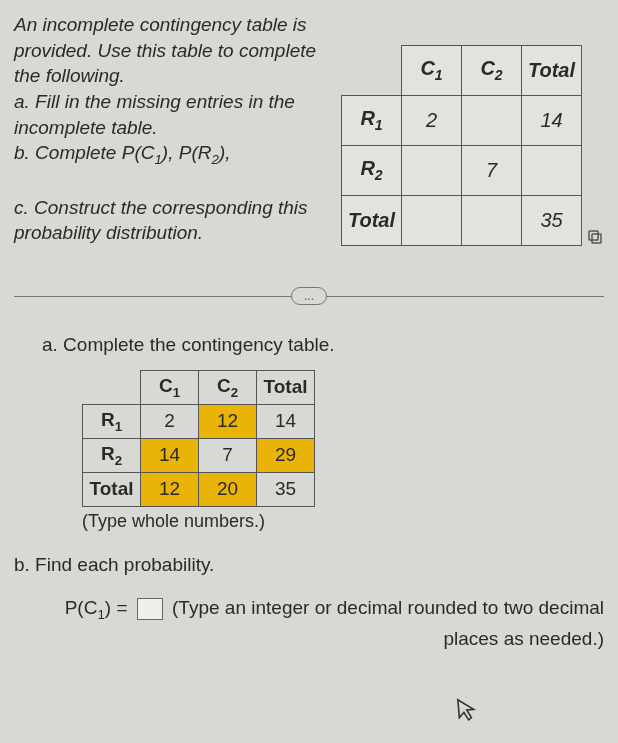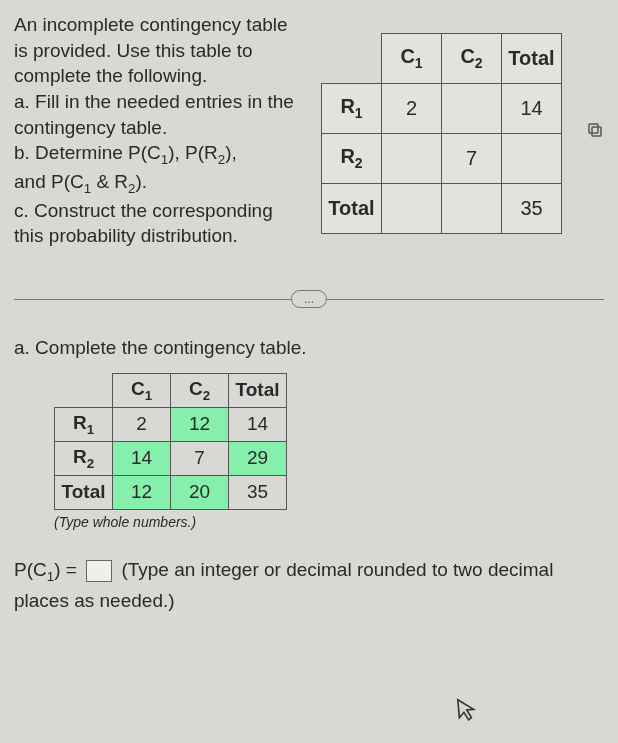--- a/index.html
+++ b/index.html
@@ -10,22 +10,23 @@
     height: 743px;
     background: #d8d8d5;
     font-family: Arial, Helvetica, sans-serif;
     font-size: 19px;
     color: #2a2a2a;
     position: relative;
     overflow: hidden;
   }
   .top-area {
     display: flex;
-    gap: 20px;
-    align-items: center;
+    gap: 0;
+    align-items: flex-end;
+    font-style: italic;
   }
   .prompt {
     flex: 1;
     line-height: 1.35;
   }
   sub { font-size: 0.7em; vertical-align: sub; }
   .ct1 {
     border-collapse: collapse;
     margin-top: 6px;
   }
@@ -67,45 +68,45 @@
     background: #d8d8d5;
     border: 1.5px solid #777;
     border-radius: 12px;
     padding: 0 12px;
     font-size: 12px;
     color: #555;
     line-height: 16px;
     height: 18px;
     cursor: pointer;
   }
-  .section-a { margin-top: 8px; }
+  .section-a { margin-top: 8px; margin-left: 28px; }
   .ct2 {
     border-collapse: collapse;
     margin: 14px 0 4px 40px;
   }
   .ct2 td, .ct2 th {
     border: 1.5px solid #555;
     width: 58px;
     height: 34px;
     text-align: center;
     font-weight: normal;
     font-size: 19px;
   }
   .ct2 .nb { border: none; }
   .ct2 .hdr { font-weight: bold; }
-  .ct2 .filled { background: #86efac; }
+  .ct2 .filled { background: #eab308; }
   .hint {
     margin-left: 40px;
-    font-size: 14px;
-    font-style: italic;
+    font-size: 18px;
   }
   .part-b { margin-top: 22px; }
   .answer-line {
-    margin-top: 26px;
+    margin-top: 18px;
     line-height: 1.5;
+    text-align: right;
   }
   .answer-box {
     display: inline-block;
     width: 26px;
     height: 22px;
     border: 1.5px solid #666;
     background: #efefec;
     vertical-align: middle;
     margin: 0 4px;
   }
@@ -117,27 +118,25 @@
     color: #333;
     transform: rotate(-5deg);
   }
 </style>
 </head>
 <body>
 
 <div class="top-area">
   <div class="prompt">
     <span>An incomplete contingency table is provided. Use this table to complete the following.</span><br>
-    <span>a. Fill in the needed entries in the contingency table.</span><br>
+    <span>a. Fill in the missing entries in the incomplete table.</span><br>
     <span>
-      <span>b. Determine P(C</span><sub>1</sub><span>), P(R</span><sub>2</sub><span>),</span>
+      <span>b. Complete P(C</span><sub>1</sub><span>), P(R</span><sub>2</sub><span>),</span>
     </span><br>
-    <span>
-      <span>and P(C</span><sub>1</sub><span> &amp; R</span><sub>2</sub><span>).</span>
-    </span><br>
+    <br>
     <span>c. Construct the corresponding this probability distribution.</span>
   </div>
 
   <table class="ct1">
     <tbody>
         <tr>
       <td class="blank-corner"></td>
       <th class="hdr"><span>C</span><sub>1</sub></th>
       <th class="hdr"><span>C</span><sub>2</sub></th>
       <th class="hdr">Total</th>
@@ -204,20 +203,21 @@
       <td class="filled">12</td>
       <td class="filled">20</td>
       <td>35</td>
     </tr>
   </tbody>
     </table>
   <div class="hint">(Type whole numbers.)</div>
 </div>
 
 <div class="part-b">
+  <div>b. Find each probability.</div>
   <div class="answer-line">
     <span>P(C</span><sub>1</sub><span>) = </span><span class="answer-box"></span><span> (Type an integer or decimal rounded to two decimal places as needed.)</span>
   </div>
 </div>
 
 <div class="cursor">
   <svg width="22" height="26" viewBox="0 0 22 26">
     <path d="M3 2 L3 20 L8 15 L12 23 L15 21 L11 13 L18 13 Z" fill="none" stroke="#333" stroke-width="1.6"></path>
   </svg>
 </div>

